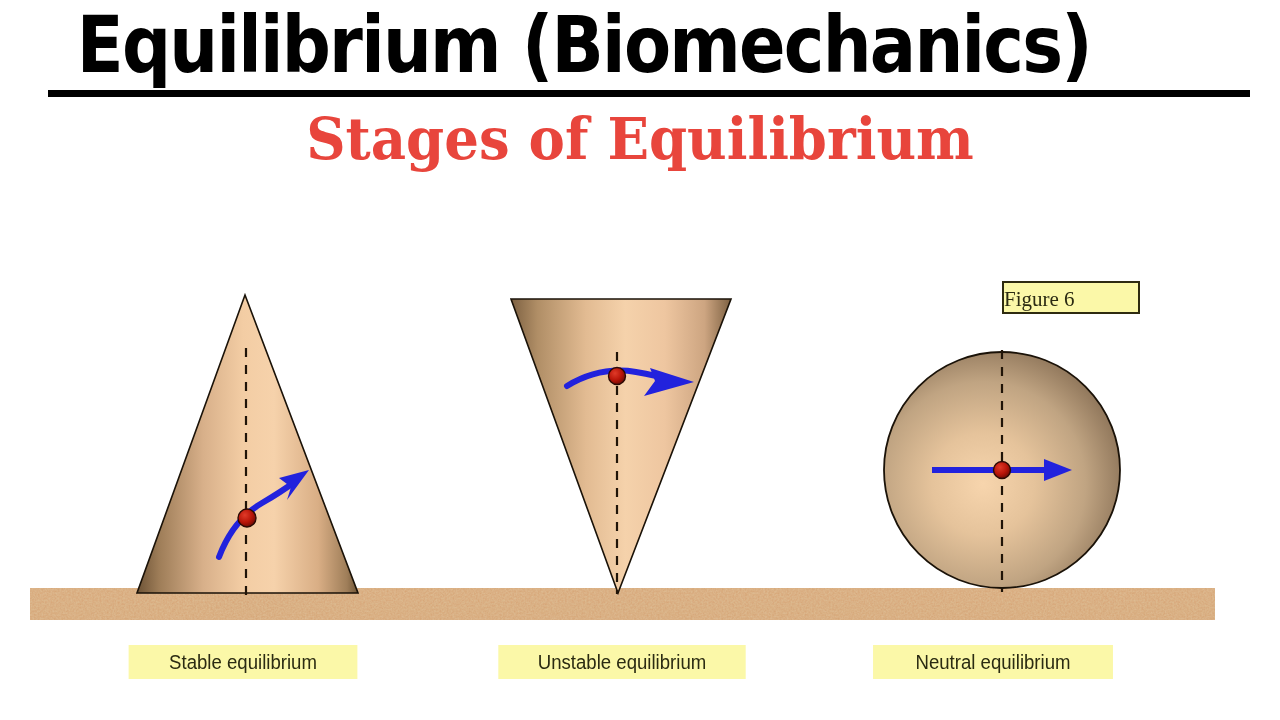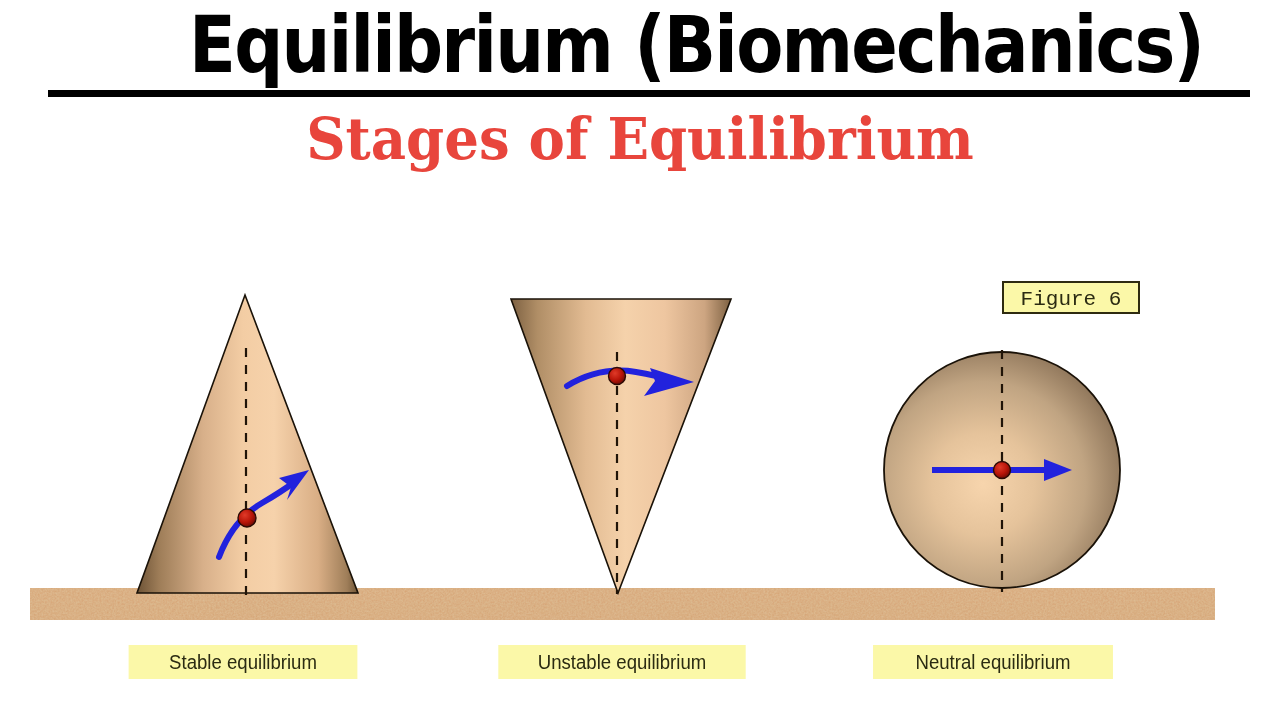--- a/index.html
+++ b/index.html
@@ -21,21 +21,21 @@
     height: 720px;
     background: #ffffff;
   }
 
   
   .title-wrap {
     position: absolute;
     left: 0;
     top: 0;
     width: 1280px;
-    text-align: right;
+    text-align: left;
   }
   .main-title {
     font-family: "DejaVu Sans", sans-serif;
     font-weight: bold;
     font-size: 78px;
     line-height: 86px;
     color: #000000;
     letter-spacing: -2px;
     transform: scaleX(0.88);
     transform-origin: center top;
@@ -96,24 +96,23 @@
 
   .figure-tag {
     position: absolute;
     left: 1002px;
     top: 281px;
     width: 138px;
     height: 33px;
     background: #fbf8a8;
     border: 2px solid #2e2b10;
     color: #2b2b12;
-    font-family: Liberation Mono, monospace;
+    font-family: Liberation Serif, serif;
     font-size: 21px;
     line-height: 33px;
-    text-align: center;
     white-space: nowrap;
     box-sizing: border-box;
   }
 </style>
 </head>
 <body>
 
 <div id="slide">
 
   <div class="title-wrap">

